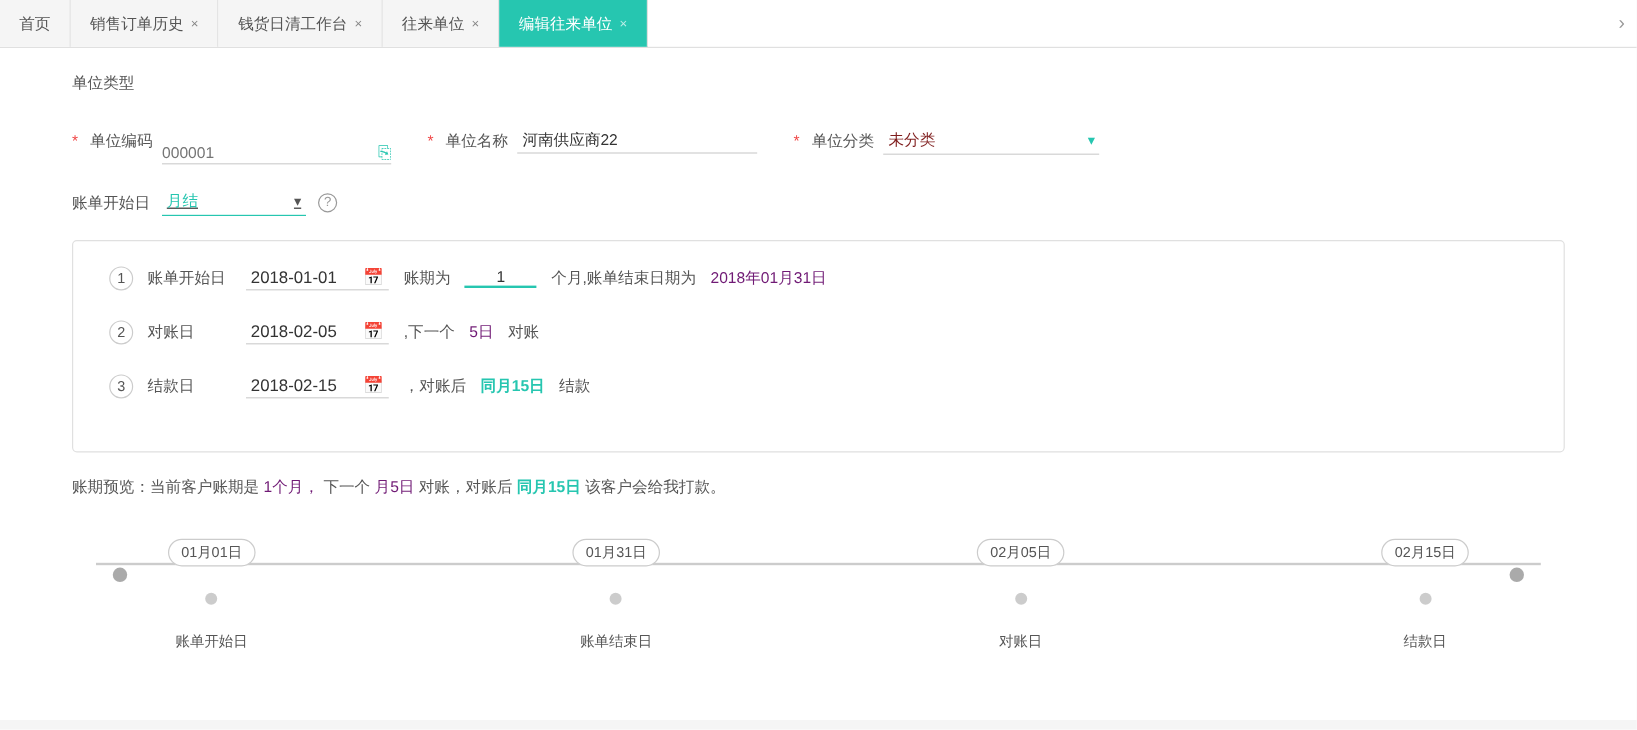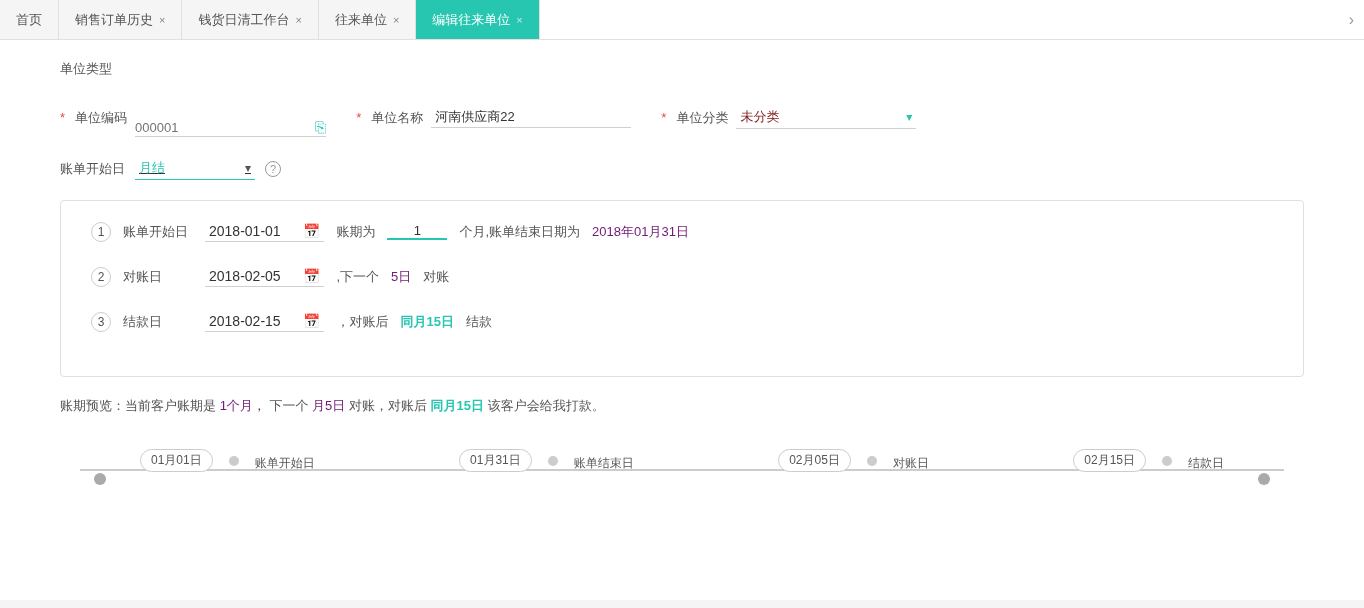--- a/index.html
+++ b/index.html
@@ -281,21 +281,21 @@
     }
     .timeline-nodes {
       display: flex;
       align-items: flex-start;
       width: 100%;
       position: relative;
       justify-content: space-between;
     }
     .timeline-node {
       display: flex;
-      flex-direction: row;
+      flex-direction: column;
       align-items: center;
       position: relative;
       gap: 16px;
     }
     .timeline-dot {
       width: 10px;
       height: 10px;
       border-radius: 50%;
       background: #ccc;
       margin-bottom: 6px;

